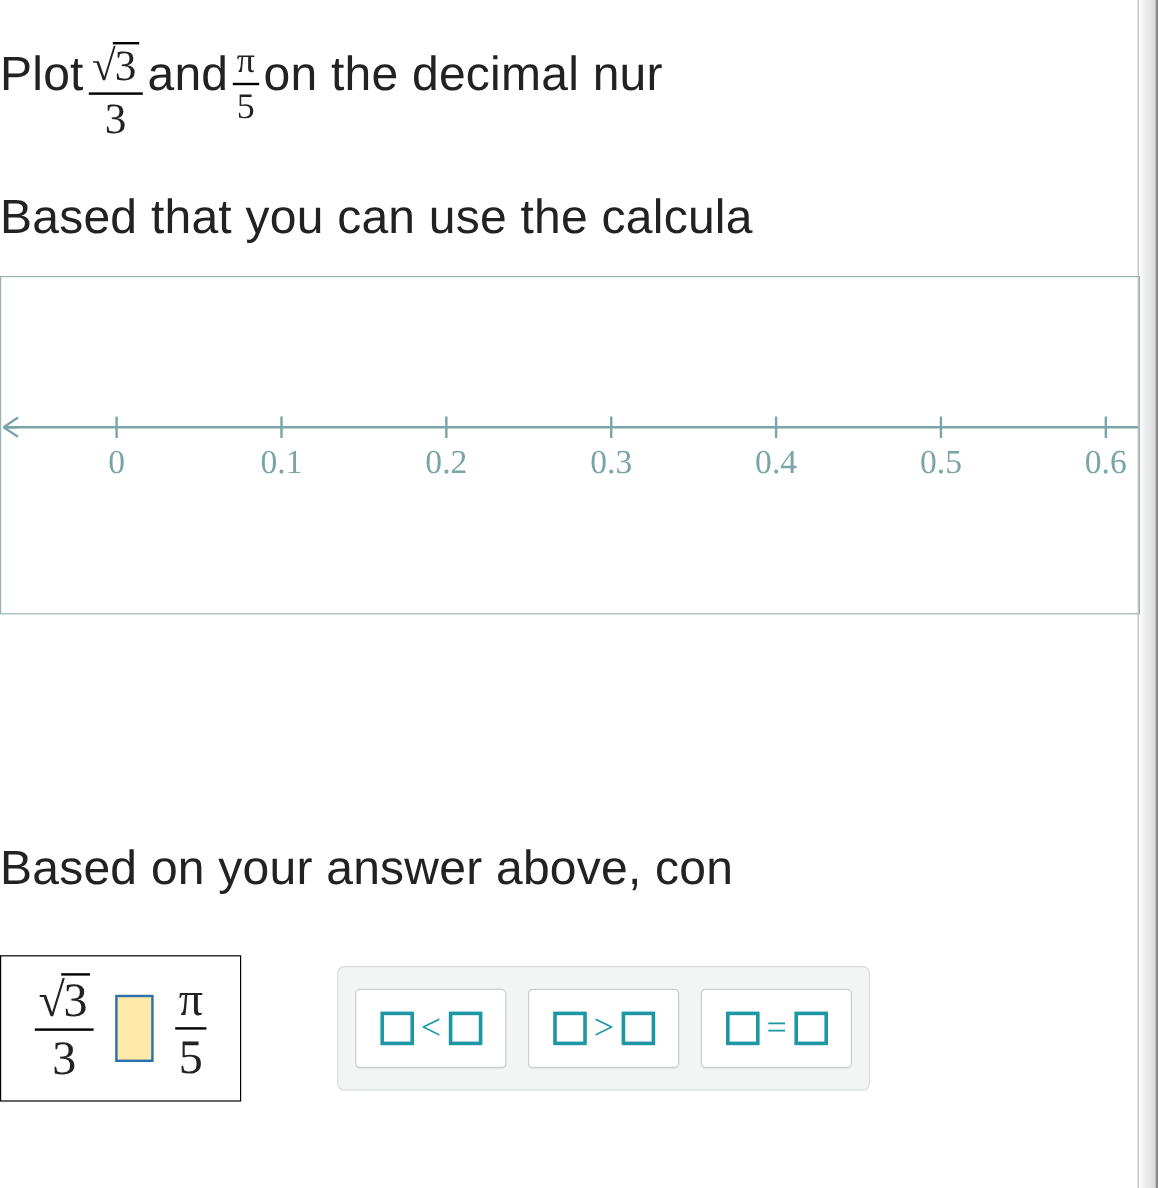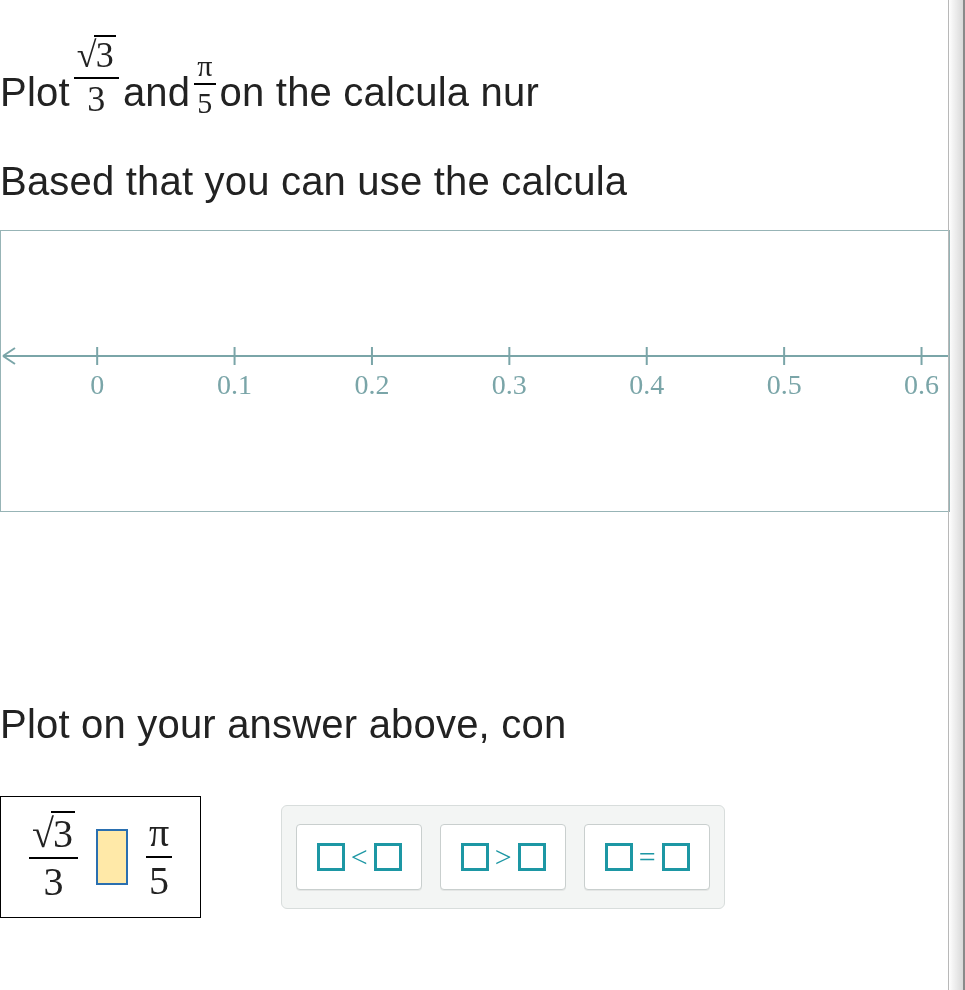--- a/index.html
+++ b/index.html
@@ -1,21 +1,21 @@
 <!DOCTYPE html>
 <html><head>
 <meta charset="utf-8">
 <style>
   html,body{margin:0;padding:0;background:#fff;color:#222;font-family:Verdana, Geneva, sans-serif}
   #page{position:relative;width:965px;height:990px;overflow:hidden}
   #scroll-edge{position:absolute;right:0;top:0;bottom:0;width:14px;
     background:linear-gradient(to right,rgba(0,0,0,0) 0%,rgba(0,0,0,.05) 30%,rgba(0,0,0,.15) 100%);
     border-left:1px solid #b8b8b8;border-right:2px solid #8a8a8a}
   .question{font-size:40px;line-height:1.35;letter-spacing:.2px;padding:35px 0 0 0;white-space:nowrap}
-  .row{display:flex;align-items:flex-end}
+  .row{display:flex;align-items:flex-start}
   .frac{display:inline-flex;flex-direction:column;align-items:center;font-family:'Times New Roman',serif;
         line-height:1.05;margin:0 4px}
   .frac .num{padding:0 3px}
   .frac .den{padding:0 3px}
   .frac .bar{height:0;border-top:2px solid #000;align-self:stretch;margin:2px 0}
   .sqrt{display:inline-flex;align-items:flex-end;font-family:'Times New Roman',serif}
   .sqrt .surd{font-size:1.0em;margin-right:-3px}
   .sqrt .radicand{border-top:2px solid #000;padding:0 2px}
   .bigfrac{font-size:36px}
   .smallfrac{font-size:30px}
@@ -50,21 +50,21 @@
     </span>
     <span class="bar"></span>
     <span class="den">3</span>
   </span>
   <span> and </span>
   <span class="frac smallfrac">
     <span class="num">π</span>
     <span class="bar"></span>
     <span class="den">5</span>
   </span>
-  <span> on the calcula nur</span>
+  <span> on the decimal nur</span>
 </div>
 
 <div class="question">Based that you can use the calcula</div>
 
 <div id="numberline-box">
   <svg id="numberline" width="948" height="120">
     <g id="nl-group">
           <path d="M 14 45 L 2 45 M 2 45 L 14 37 M 2 45 L 14 53" class="axis"></path>
           <line x1="2" x2="948" y1="45" y2="45" class="axis"></line>
           <line x1="96.17391304347828" x2="96.17391304347828" y1="36" y2="54" class="axis"></line>
@@ -78,21 +78,21 @@
           <line x1="645.7391304347827" x2="645.7391304347827" y1="36" y2="54" class="axis"></line>
           <text x="645.7391304347827" y="83" class="ticklbl">0.4</text>
           <line x1="783.1304347826089" x2="783.1304347826089" y1="36" y2="54" class="axis"></line>
           <text x="783.1304347826089" y="83" class="ticklbl">0.5</text>
           <line x1="920.5217391304348" x2="920.5217391304348" y1="36" y2="54" class="axis"></line>
           <text x="920.5217391304348" y="83" class="ticklbl">0.6</text>
         </g>
   </svg>
 </div>
 
-<div id="q2" class="question">Plot on your answer above, con</div>
+<div id="q2" class="question">Based on your answer above, con</div>
 
 <div id="answer-row">
   <div id="answer-box">
     <span class="frac">
       <span class="num">
         <span class="sqrt">
           <span class="surd">√</span>
               <span class="radicand">3</span>
         </span>
       </span>

